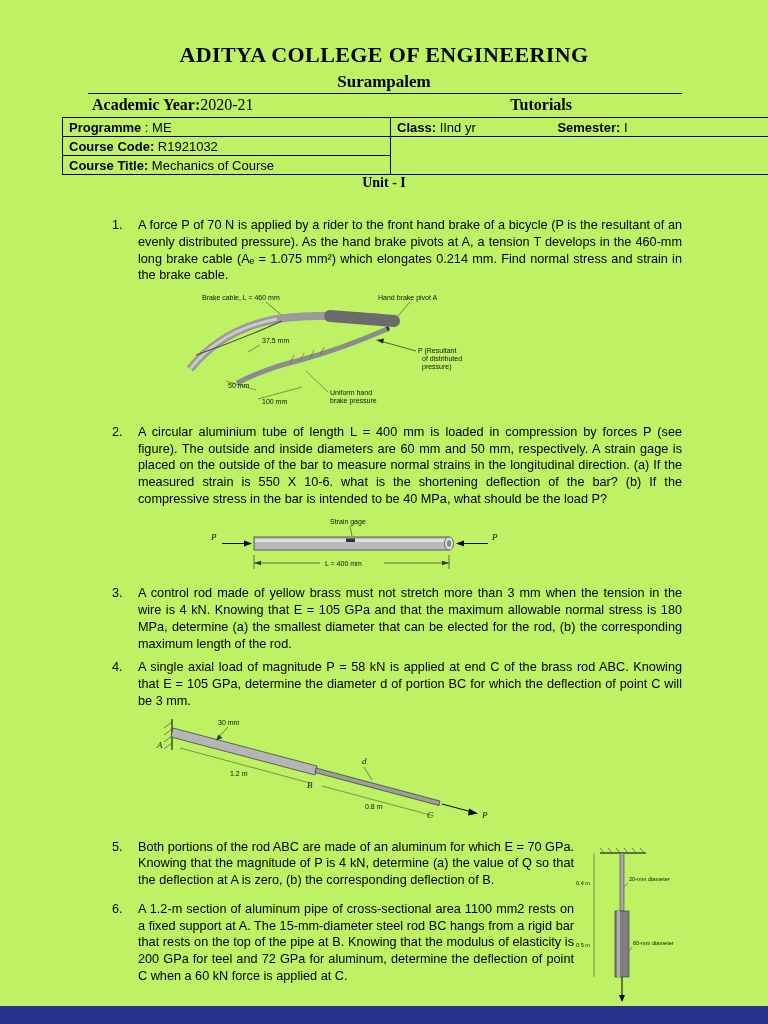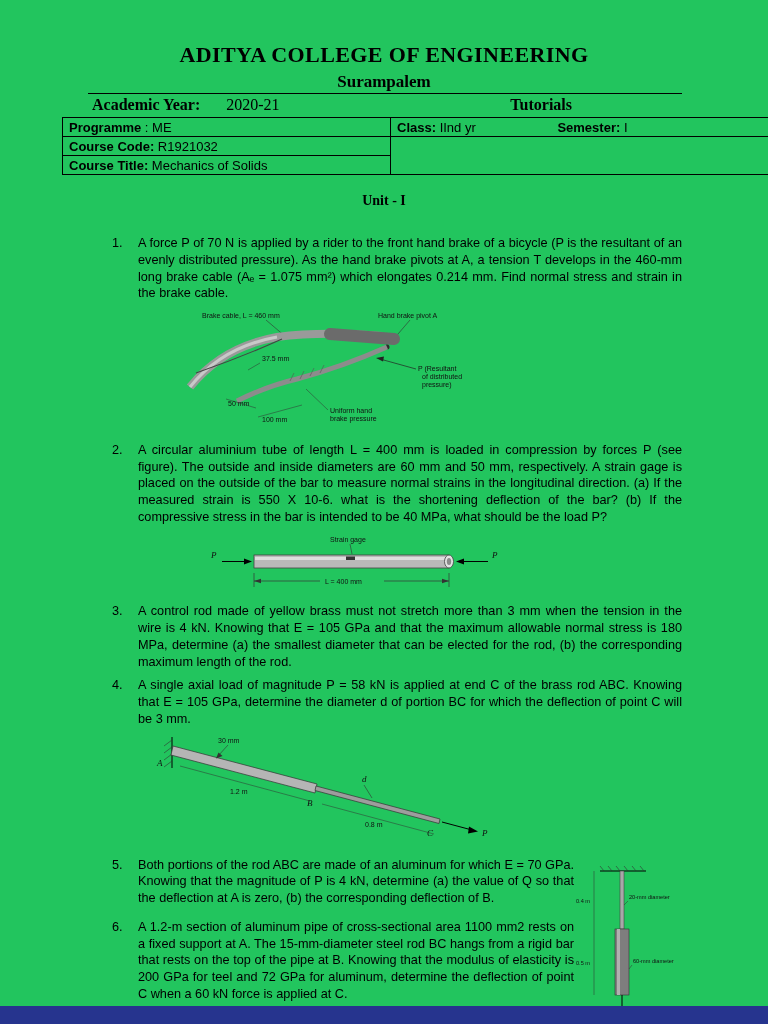--- a/index.html
+++ b/index.html
@@ -1,47 +1,47 @@
 <!DOCTYPE html>
 <html><head>
 <meta charset="utf-8">
 <style>
   * { margin:0; padding:0; box-sizing:border-box; }
   html,body { background:#ffffff; }
   .page {
     width:768px; height:1024px; position:relative; overflow:hidden;
-    background:#22c55e; color:#000;
+    background:#bef264; color:#000;
     font-family:"Liberation Sans","DejaVu Sans",sans-serif;
   }
   
   .header { text-align:center; padding-top:42px; font-family:"Liberation Serif","DejaVu Serif",serif; }
   .college   { font-size:22px; font-weight:bold; letter-spacing:.4px; }
   .location  { font-size:17px; font-weight:bold; margin-top:4px; }
   .department{ font-size:17px; font-weight:bold; margin-top:3px; }
   .rule-dept { border-bottom:1.6px solid #000; margin:1px 86px 0 88px; }
   .ay-row {
     display:flex; align-items:flex-end;
     margin:2px 18px 0 92px; font-family:"Liberation Serif","DejaVu Serif",serif;
     font-size:16px;
   }
   .ay-label { font-weight:bold; }
-  .ay-value { margin-left:26px; }
+  .ay-value { margin-left:0; }
   .tutorials { font-weight:bold; margin-left:auto; margin-right:178px; font-size:16px; }
   
   .info-table {
     margin:3px 18px 0 62px; width:742px;
     border-collapse:collapse; font-size:13px;
   }
   .info-table td { border:1.4px solid #000; padding:1px 6px; height:19px; vertical-align:middle; }
   .lbl { font-weight:bold; }
   .right-cell span.sem { margin-left:78px; }
   
   .unit-title {
     text-align:center; font-family:"Liberation Serif","DejaVu Serif",serif;
-    font-weight:bold; font-size:14px; margin-top:18px;
+    font-weight:bold; font-size:14px; 
   }
   
   .problems { margin:26px 86px 0 112px; font-size:12.7px; line-height:1.32; }
   .problem { display:flex; margin-bottom:7px; }
   .pnum { width:26px; flex-shrink:0; }
   .ptext { flex:1; text-align:justify; }
   .fig { margin:4px 0 8px 0; }
   .fig svg text { font-size:7px; fill:#111; font-family:"Liberation Sans","DejaVu Sans",sans-serif; }
   .fig svg text.ital { font-style:italic; font-family:"Liberation Serif","DejaVu Serif",serif; font-size:9px; }
   .fig svg text.tiny { font-size:5.6px; }
@@ -88,21 +88,21 @@
       </td>
     </tr>
     <tr>
       <td>
         <span class="lbl">Course Code:</span><span> R1921032</span>
       </td>
       <td rowspan="2"></td>
     </tr>
     <tr>
       <td>
-        <span class="lbl">Course Title:</span><span> Mechanics of Solids</span>
+        <span class="lbl">Course Title:</span><span> Mechanics of Course</span>
       </td>
     </tr>
   </tbody>
     </table>
 
   <div class="unit-title">Unit - I</div>
 
   <div class="problems">
 
     <div class="problem">

